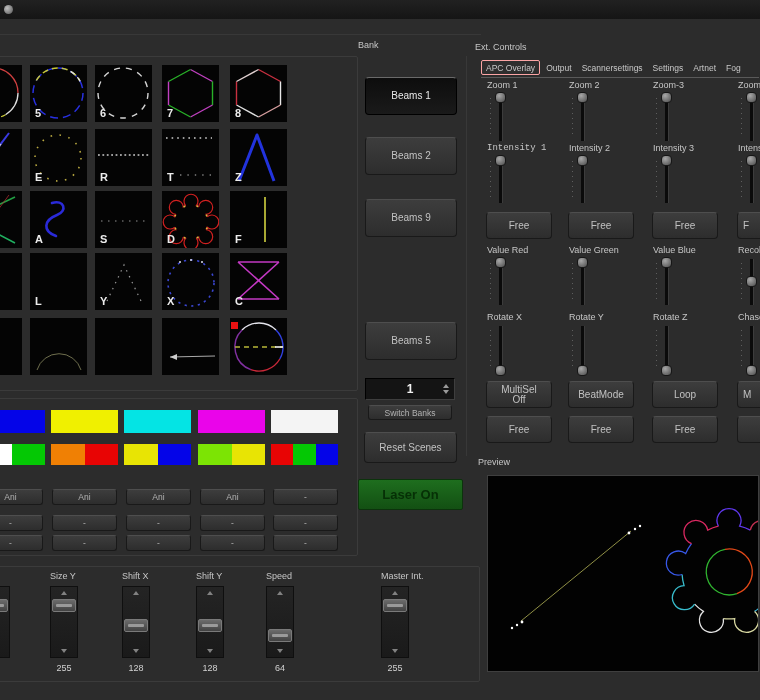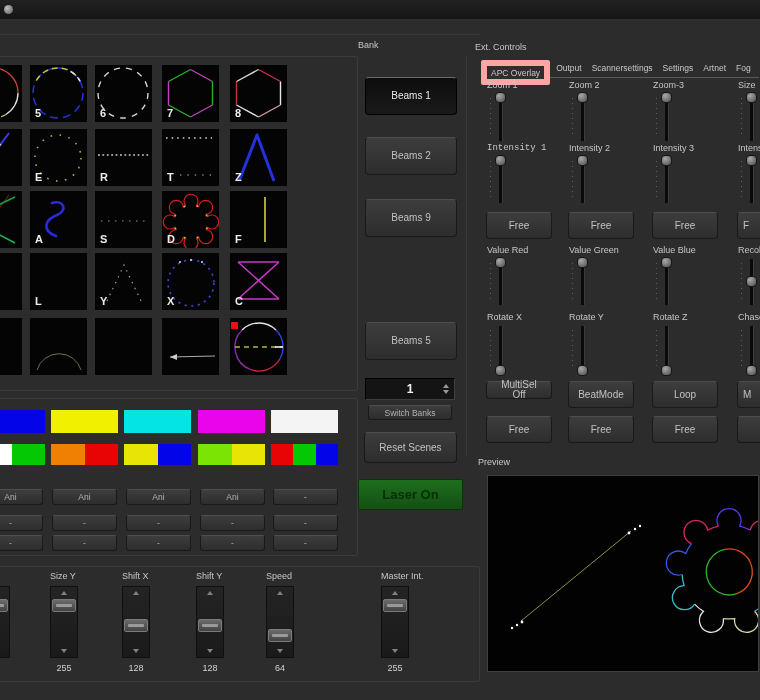--- a/index.html
+++ b/index.html
@@ -36,21 +36,21 @@
   .mthumb::after{content:"";position:absolute;left:3px;right:3px;top:4px;height:3px;background:#9a9a9a;border-radius:1px;}
   .mval{position:absolute;width:28px;text-align:center;font-size:9px;color:#d2d2d2;}
   .vslider{position:absolute;width:78px;}
   .vticks{position:absolute;width:1px;
           background-image:repeating-linear-gradient(180deg,#5e5e5e 0 1px,transparent 1px 5px);}
   .vtrack{position:absolute;width:3px;background:#0a0a0a;border-right:1px solid #3c3c3c;}
   .vthumb{position:absolute;width:11px;height:11px;border-radius:4px;box-sizing:border-box;
           background:radial-gradient(circle at 35% 30%,#a8a8a8,#4c4c4c);border:1px solid #161616;}
   .tabstrip{position:absolute;left:481px;top:61px;width:278px;height:16px;border-bottom:1px solid #5a5a5a;}
   .tab{display:inline-block;padding:2px 4px 1px 4px;font-size:8.5px;color:#c8c8c8;margin-right:2px;vertical-align:top;}
-  .tab.selected{border:6px solid #fca5a5;border-radius:2px;background:#2e2e2e;margin-top:-1px;}
+  .tab.selected{border:1px solid #fca5a5;border-radius:2px;background:#2e2e2e;margin-top:-1px;}
   .spinner{position:absolute;left:365px;top:378px;width:90px;height:22px;box-sizing:border-box;
            background:#141414;border:1px solid #000;border-bottom-color:#3e3e3e;border-right-color:#3e3e3e;
            display:flex;align-items:center;justify-content:center;color:#f2f2f2;font-weight:bold;font-size:12px;}
   .sp-u{position:absolute;right:5px;top:5px;width:0;height:0;border-left:3px solid transparent;
         border-right:3px solid transparent;border-bottom:4px solid #9a9a9a;}
   .sp-d{position:absolute;right:5px;bottom:5px;width:0;height:0;border-left:3px solid transparent;
         border-right:3px solid transparent;border-top:4px solid #9a9a9a;}
   .laser{position:absolute;left:358px;top:479px;width:105px;height:31px;box-sizing:border-box;
          background:linear-gradient(180deg,#1e6e1e,#135013);border:1px solid #0c330c;border-radius:2px;
          color:#063006;font-weight:bold;font-size:13px;display:flex;align-items:center;justify-content:center;}
@@ -384,21 +384,21 @@
       <div class="vticks" style="left: 6px; top: 6px; bottom: 6px;"></div>
       <div class="vtrack" style="left: 15px; top: 2px; bottom: 2px;"></div>
       <div class="vthumb" style="left: 11px; top: 0px;"></div>
     </div>
     <div class="lab" style="left: 653px; top: 80px;">Zoom-3</div>
     <div class="vslider" style="left: 650px; top: 92px; height: 51px;">
       <div class="vticks" style="left: 6px; top: 6px; bottom: 6px;"></div>
       <div class="vtrack" style="left: 15px; top: 2px; bottom: 2px;"></div>
       <div class="vthumb" style="left: 11px; top: 0px;"></div>
     </div>
-    <div class="lab" style="left: 738px; top: 80px;">Size</div>
+    <div class="lab" style="left: 738px; top: 80px;">Zoom</div>
     <div class="vslider" style="left: 735px; top: 92px; height: 51px;">
       <div class="vticks" style="left: 6px; top: 6px; bottom: 6px;"></div>
       <div class="vtrack" style="left: 15px; top: 2px; bottom: 2px;"></div>
       <div class="vthumb" style="left: 11px; top: 0px;"></div>
     </div>
     <div class="lab" style="left: 487px; top: 143px; font-family: Liberation Mono, monospace;">Intensity 1</div>
     <div class="vslider" style="left: 484px; top: 155px; height: 50px;">
       <div class="vticks" style="left: 6px; top: 6px; bottom: 6px;"></div>
       <div class="vtrack" style="left: 15px; top: 2px; bottom: 2px;"></div>
       <div class="vthumb" style="left: 11px; top: 0px;"></div>
@@ -466,21 +466,21 @@
     <div class="lab" style="left: 738px; top: 312px;">Chase</div>
     <div class="vslider" style="left: 735px; top: 324px; height: 52px;">
       <div class="vticks" style="left: 6px; top: 6px; bottom: 6px;"></div>
       <div class="vtrack" style="left: 15px; top: 2px; bottom: 2px;"></div>
       <div class="vthumb" style="left: 11px; bottom: 0px;"></div>
     </div>
     <div class="btn" style="left: 486px; top: 212px; width: 66px; height: 27px;">Free</div>
     <div class="btn" style="left: 568px; top: 212px; width: 66px; height: 27px;">Free</div>
     <div class="btn" style="left: 652px; top: 212px; width: 66px; height: 27px;">Free</div>
     <div class="btn" style="left: 737px; top: 212px; width: 66px; height: 27px; justify-content: flex-start; padding-left: 5px;">F</div>
-    <div class="btn" style="left: 486px; top: 381px; width: 66px; height: 18px;">MultiSel
+    <div class="btn" style="left: 486px; top: 381px; width: 66px; height: 27px;">MultiSel
 Off</div>
     <div class="btn" style="left: 568px; top: 381px; width: 66px; height: 27px;">BeatMode</div>
     <div class="btn" style="left: 652px; top: 381px; width: 66px; height: 27px;">Loop</div>
     <div class="btn" style="left: 737px; top: 381px; width: 66px; height: 27px; justify-content: flex-start; padding-left: 5px;">M</div>
     <div class="btn" style="left: 486px; top: 416px; width: 66px; height: 27px;">Free</div>
     <div class="btn" style="left: 568px; top: 416px; width: 66px; height: 27px;">Free</div>
     <div class="btn" style="left: 652px; top: 416px; width: 66px; height: 27px;">Free</div>
     <div class="btn" style="left: 737px; top: 416px; width: 66px; height: 27px; justify-content: flex-start; padding-left: 5px;"></div>
   </div>
 

